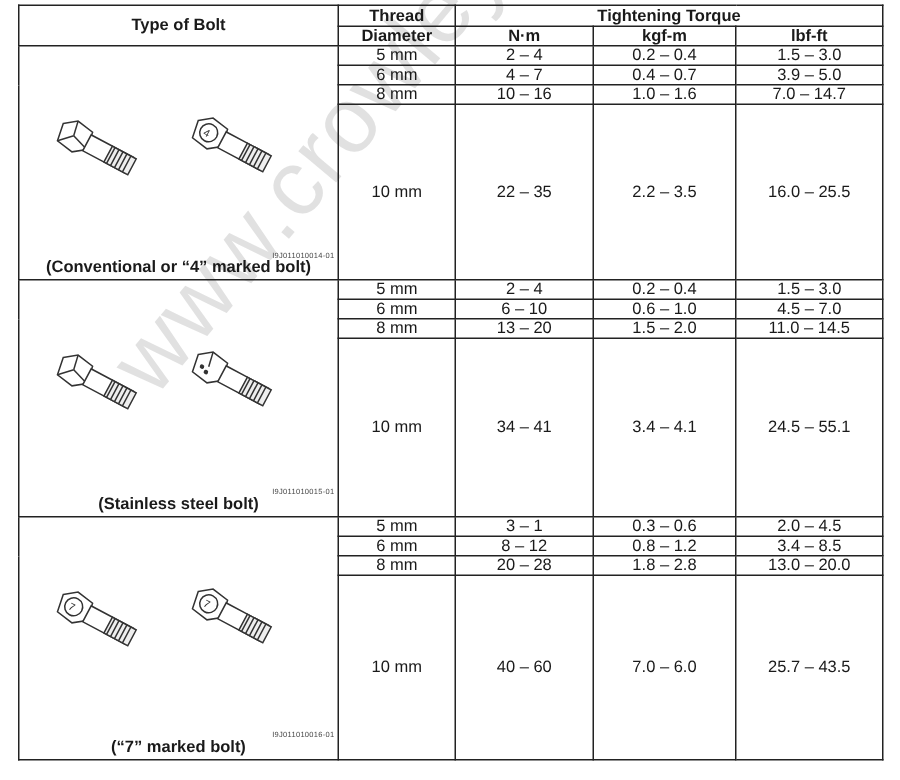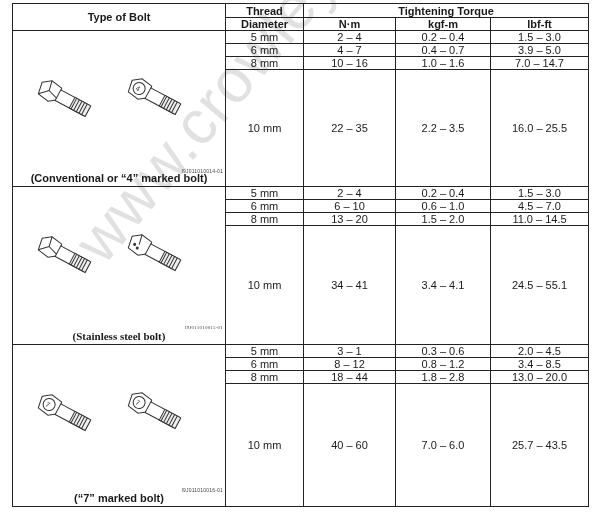--- a/index.html
+++ b/index.html
@@ -161,21 +161,21 @@
     </tr>
     <tr class="g1-big">
       <td class="val">10 mm</td>
       <td class="val">22 – 35</td>
       <td class="val">2.2 – 3.5</td>
       <td class="val">16.0 – 25.5</td>
     </tr>
 
     <tr class="small-row">
       <td rowspan="4" class="bolt-cell">
-        <div class="bolt-inner" style="height:157px;font-family:Liberation Serif, serif;">
+        <div class="bolt-inner" style="height:157px;">
           <svg class="bolt-illustration" style="top:40px;" viewBox="0 0 180 64">
             <g fill="none" stroke="#333" stroke-width="1">
               <g transform="translate(10,6) rotate(28)">
                 <polygon points="0,6 8,0 20,2 22,14 14,20 2,18" fill="#fff"></polygon>
                 <line x1="8" y1="0" x2="10" y2="10"></line>
                 <line x1="10" y1="10" x2="22" y2="14"></line>
                 <line x1="10" y1="10" x2="2" y2="18"></line>
                 <rect x="20" y="4" width="32" height="12" fill="#fff"></rect>
                 <rect x="36" y="4" width="18" height="12" fill="#eee"></rect>
                 <path d="M38,4v12M41,4v12M44,4v12M47,4v12M50,4v12"></path>
@@ -252,21 +252,21 @@
       <td>2.0 – 4.5</td>
     </tr>
     <tr class="small-row">
       <td>6 mm</td>
       <td>8 – 12</td>
       <td>0.8 – 1.2</td>
       <td>3.4 – 8.5</td>
     </tr>
     <tr class="small-row">
       <td>8 mm</td>
-      <td>18 – 44</td>
+      <td>20 – 28</td>
       <td>1.8 – 2.8</td>
       <td>13.0 – 20.0</td>
     </tr>
     <tr class="g3-big">
       <td class="val">10 mm</td>
       <td class="val">40 – 60</td>
       <td class="val">7.0 – 6.0</td>
       <td class="val">25.7 – 43.5</td>
     </tr>
   </tbody>

